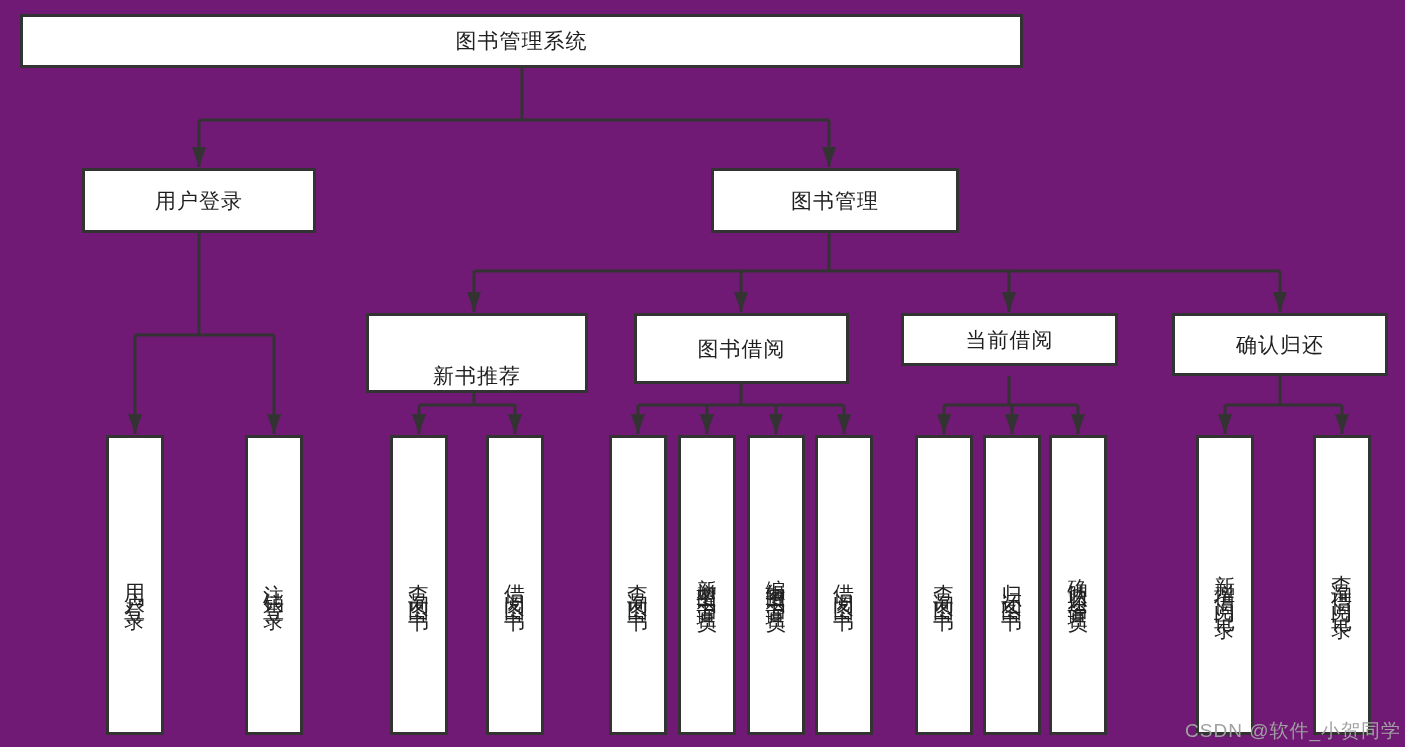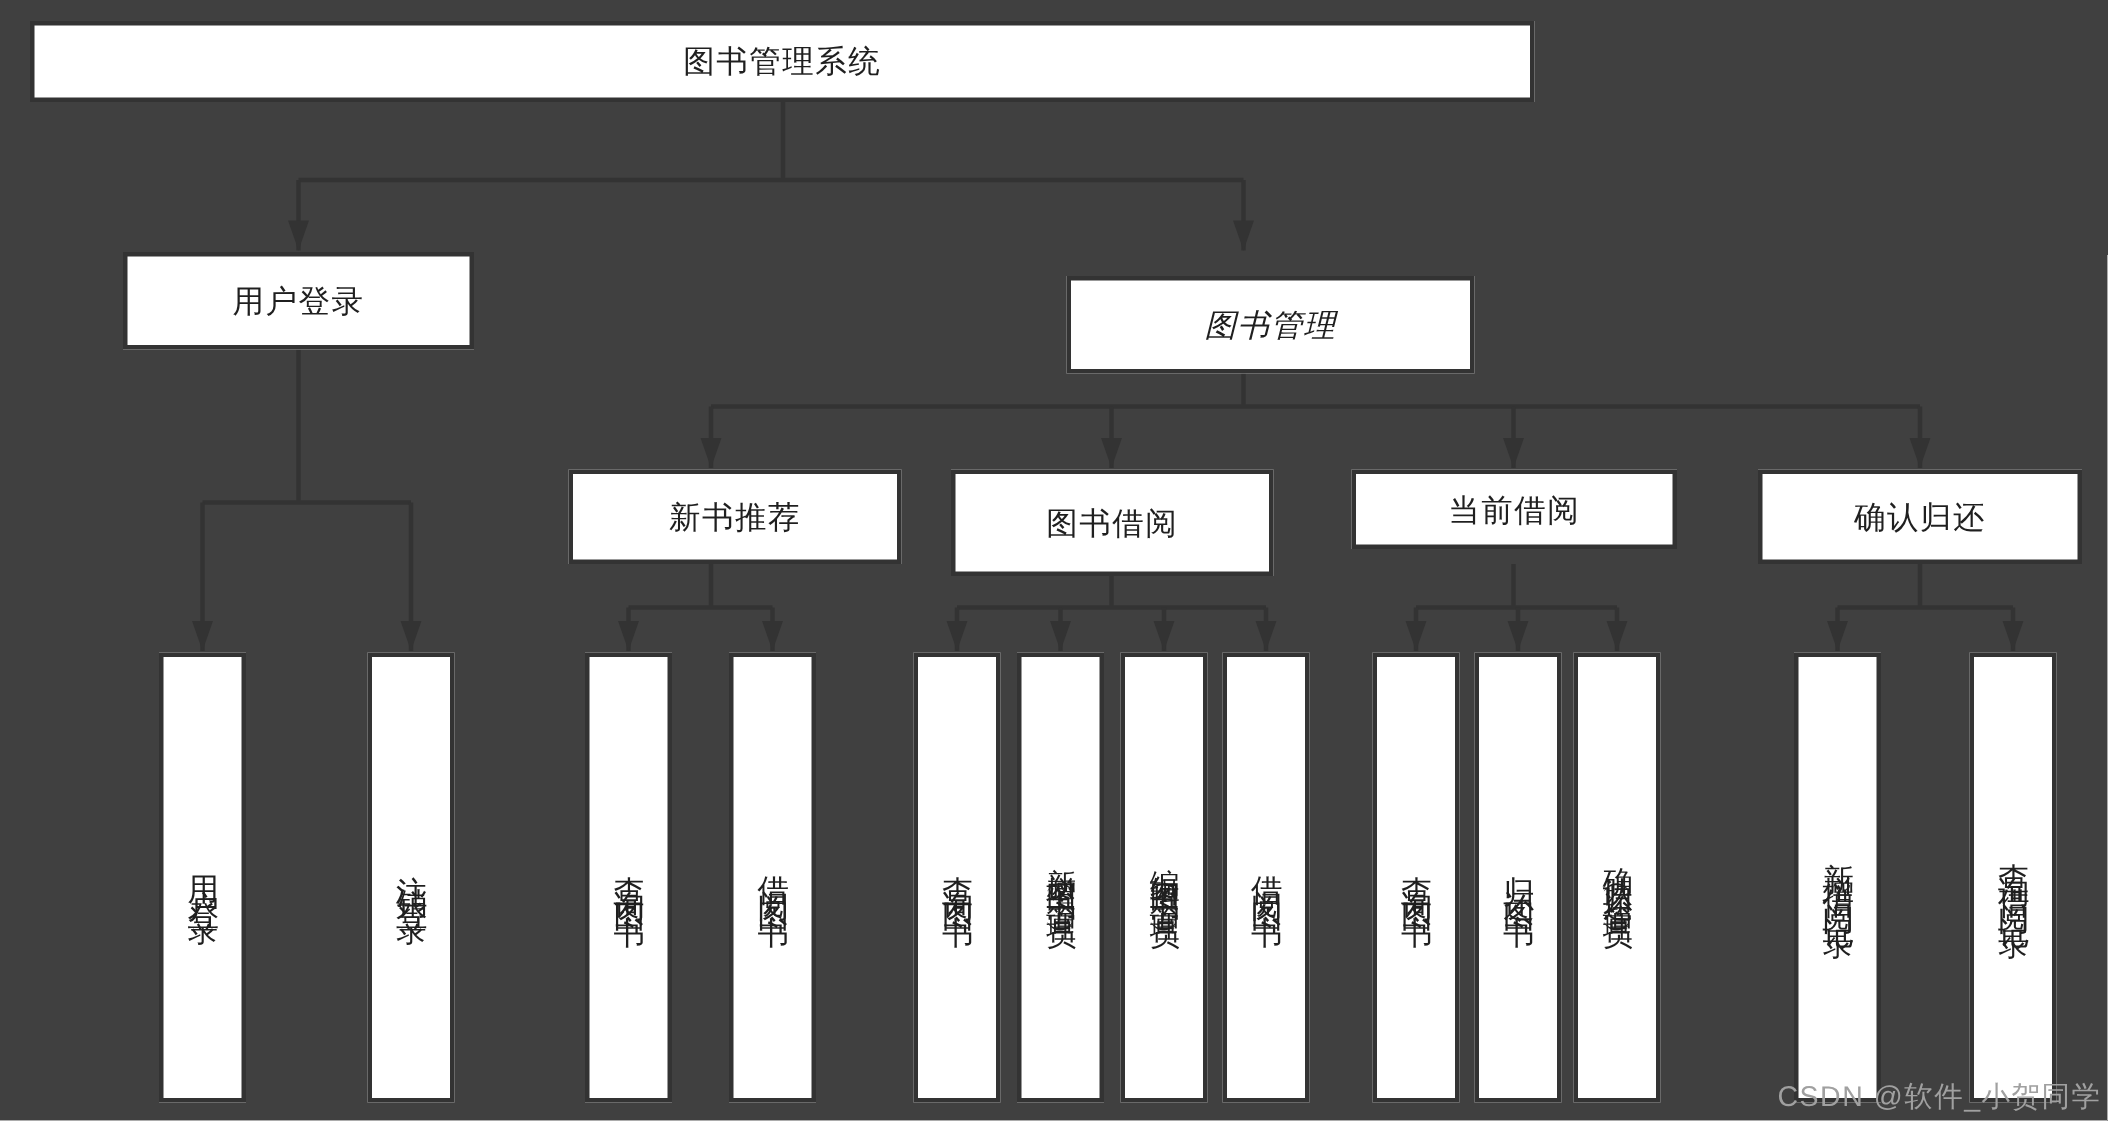--- a/index.html
+++ b/index.html
@@ -1,19 +1,19 @@
 <!DOCTYPE html>
 <html><head>
 <meta charset="utf-8">
 <style>
   html,body{margin:0;padding:0;background:#ffffff;}
   .stage{
     position:relative;
     width:1405px;height:747px;
-    background:#404040;
+    background:#701a75;
     font-family:"Liberation Sans","DejaVu Sans",sans-serif;
     overflow:hidden;
   }
   .connectors{position:absolute;left:0;top:0;z-index:1;}
   .box{
     position:absolute;
     box-sizing:border-box;
     background:#ffffff;
     border:3px solid #333333;
     display:flex;
@@ -90,25 +90,25 @@
     <line x1="1342" y1="405" x2="1342" y2="434" stroke="#333333" stroke-width="3" marker-end="url(#arrow)"></line>
   </svg>
 
   <div class="box hbox" style="left:20px;top:14px;width:1003px;height:54px;">
     <span>图书管理系统</span>
   </div>
 
   <div class="box hbox" style="left:82px;top:168px;width:234px;height:65px;">
     <span>用户登录</span>
   </div>
-  <div class="box hbox" style="left:711px;top:184px;width:272px;height:65px;font-style:italic;">
+  <div class="box hbox" style="left:711px;top:168px;width:248px;height:65px;">
     <span>图书管理</span>
   </div>
 
-  <div class="box hbox" style="left:379px;top:313px;width:222px;height:63px;">
+  <div class="box hbox" style="left:366px;top:313px;width:222px;height:80px;align-items:flex-end;">
     <span>新书推荐</span>
   </div>
   <div class="box hbox" style="left:634px;top:313px;width:215px;height:71px;">
     <span>图书借阅</span>
   </div>
   <div class="box hbox" style="left:901px;top:313px;width:217px;height:53px;text-align:right;">
     <span>当前借阅</span>
   </div>
   <div class="box hbox" style="left:1172px;top:313px;width:216px;height:63px;">
     <span>确认归还</span>

